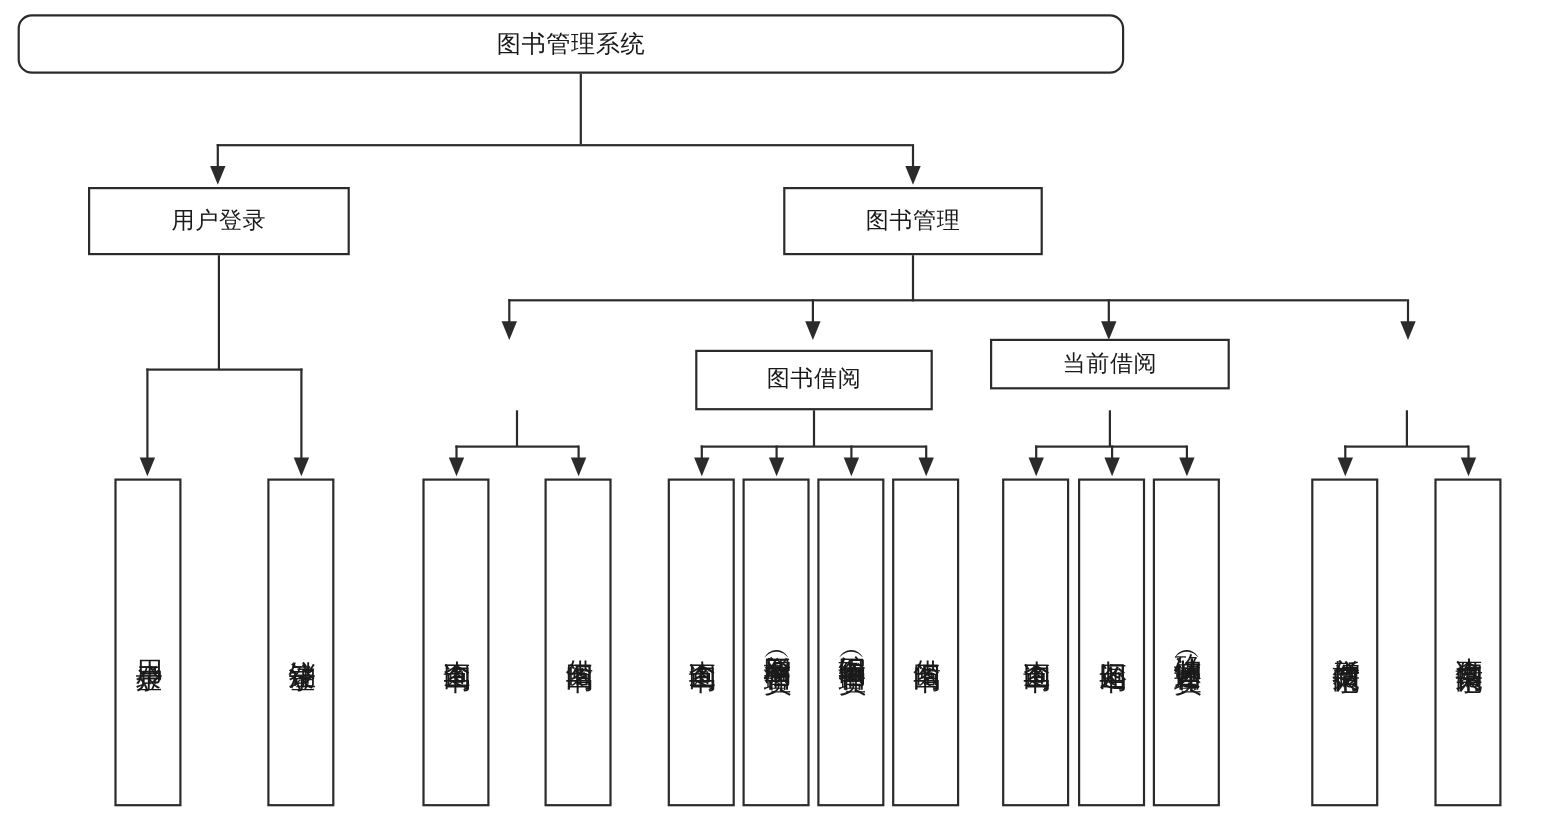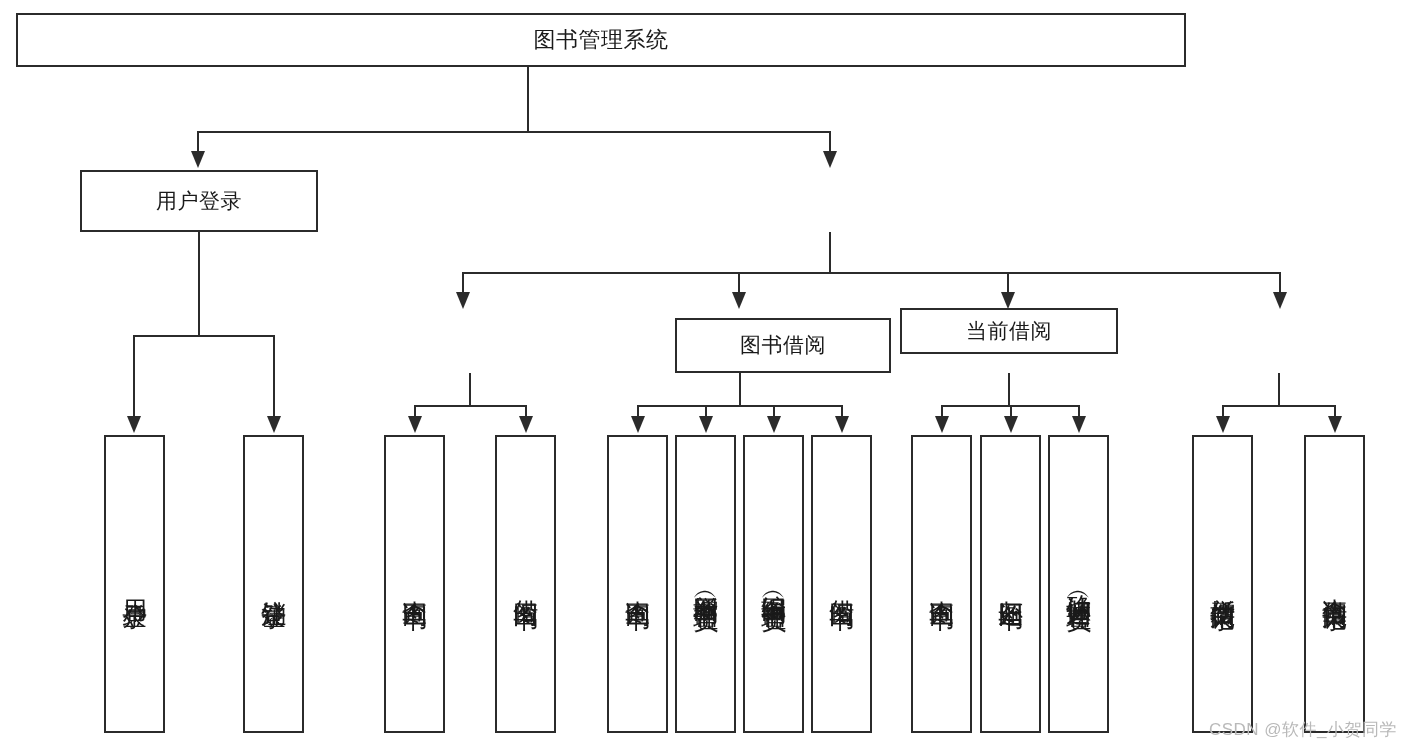--- a/index.html
+++ b/index.html
@@ -81,56 +81,59 @@
     letter-spacing: 0.5px;
     white-space: nowrap;
     user-select: none;
   }
 </style>
 </head>
 <body>
 
 <div id="canvas">
 
-  <div class="node horiz root" style="left:16px; top:13px; width:1170px; height:54px;">
+  <div class="node horiz root" style="left:16px; top:13px; width:1006px; height:54px;border-radius:13px;">
     <span class="label">图书管理系统</span>
   </div>
 
   <div class="seg vline" style="left:527px; top:67px; height:64px;"></div>
 
   <div class="seg hline" style="left:197px; top:131px; width:632px;"></div>
 
   <div class="seg vline" style="left:197px; top:131px; height:22px;"></div>
   <div class="arrow" style="left:191px; top:151px;"></div>
   <div class="seg vline" style="left:829px; top:131px; height:22px;"></div>
   <div class="arrow" style="left:823px; top:151px;"></div>
 
   <div class="node horiz" style="left:80px; top:170px; width:238px; height:62px;">
     <span class="label">用户登录</span>
+  </div>
+  <div class="node horiz" style="left:712px; top:170px; width:236px; height:62px;">
+    <span class="label">图书管理</span>
   </div>
 
   <div class="seg vline" style="left:198px; top:232px; height:104px;"></div>
   <div class="seg hline" style="left:133px; top:335px; width:142px;"></div>
   <div class="seg vline" style="left:133px; top:335px; height:82px;"></div>
   <div class="arrow" style="left:127px; top:416px;"></div>
   <div class="seg vline" style="left:273px; top:335px; height:82px;"></div>
   <div class="arrow" style="left:267px; top:416px;"></div>
 
   <div class="seg vline" style="left:829px; top:232px; height:42px;"></div>
   <div class="seg hline" style="left:462px; top:272px; width:817px;"></div>
   <div class="seg vline" style="left:462px; top:272px; height:22px;"></div>
   <div class="arrow" style="left:456px; top:292px;"></div>
   <div class="seg vline" style="left:738px; top:272px; height:22px;"></div>
   <div class="arrow" style="left:732px; top:292px;"></div>
   <div class="seg vline" style="left:1007px; top:272px; height:22px;"></div>
   <div class="arrow" style="left:1001px; top:292px;"></div>
   <div class="seg vline" style="left:1279px; top:272px; height:22px;"></div>
   <div class="arrow" style="left:1273px; top:292px;"></div>
 
-  <div class="node horiz" style="left:632px; top:318px; width:216px; height:55px;margin-left:43px;">
+  <div class="node horiz" style="left:632px; top:318px; width:216px; height:55px;">
     <span class="label">图书借阅</span>
   </div>
   <div class="node horiz" style="left:900px; top:308px; width:218px; height:46px;">
     <span class="label">当前借阅</span>
   </div>
 
   <div class="seg vline" style="left:469px; top:373px; height:33px;"></div>
   <div class="seg hline" style="left:414px; top:405px; width:112px;"></div>
   <div class="seg vline" style="left:414px; top:405px; height:12px;"></div>
   <div class="arrow" style="left:408px; top:416px;"></div>
@@ -201,15 +204,14 @@
     <span class="label">确认归还（管理员）</span>
   </div>
 
   <div class="node vert" style="left:1192px; top:435px; width:61px; height:298px;">
     <span class="label">新增借阅记录</span>
   </div>
   <div class="node vert" style="left:1304px; top:435px; width:61px; height:298px;">
     <span class="label">查询借阅记录</span>
   </div>
 
-  <div class="watermark">CSDN @软件_小贺同学</div>
 
 </div>
 
 </body></html>

